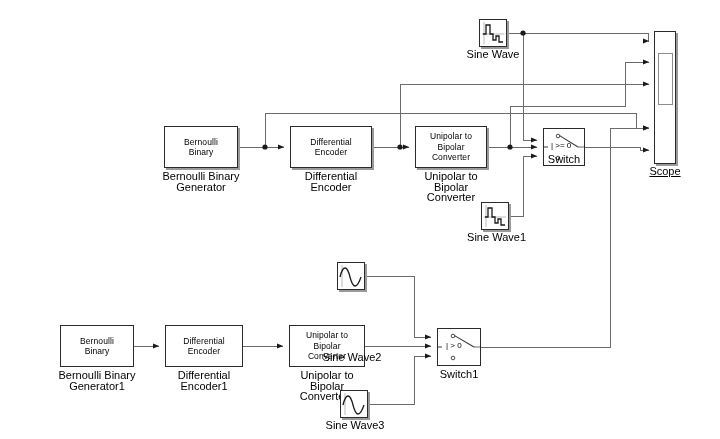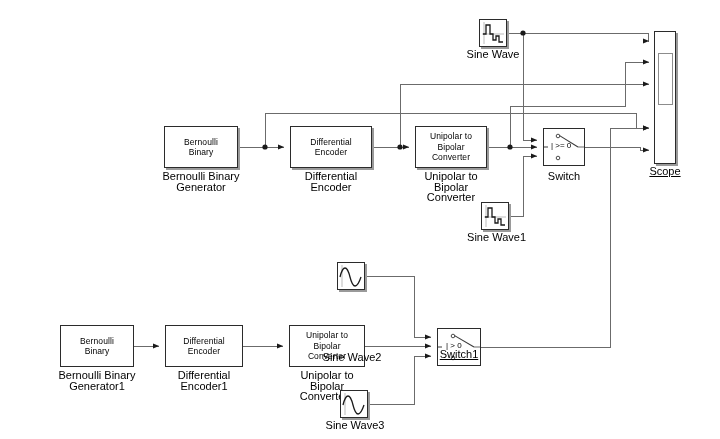--- a/index.html
+++ b/index.html
@@ -172,21 +172,21 @@
   <div class="switch" style="left:543px;top:128px;width:42px;height:38px;">
     <svg width="40" height="36" viewBox="0 0 40 36">
       <circle cx="14" cy="7" r="1.8" fill="none" stroke="#4a4a4a" stroke-width="1"></circle>
       <circle cx="14" cy="29" r="1.8" fill="none" stroke="#4a4a4a" stroke-width="1"></circle>
       <line x1="15.6" y1="6.6" x2="34" y2="18" stroke="#3a3a3a" stroke-width="1.1"></line>
       <line x1="34" y1="18" x2="40" y2="18" stroke="#6b6b6b" stroke-width="1"></line>
       <line x1="0" y1="18" x2="4" y2="18" stroke="#3a3a3a" stroke-width="1"></line>
     </svg>
     <span style="position:absolute;left:7px;top:12px;font-size:8px;color:#000;">| &gt;= 0</span>
   </div>
-  <div class="caption" style="left:543px;top:171px;width:42px;">Switch</div>
+  <div class="caption" style="left:543px;top:154px;width:42px;">Switch</div>
 
   <div class="srcblock" style="left:479px;top:19px;width:28px;height:28px;">
     <svg width="26" height="26" viewBox="0 0 26 26">
       <line x1="4" y1="2" x2="4" y2="24" stroke="#aaaaaa" stroke-width="0.8"></line>
       <line x1="2" y1="14" x2="24" y2="14" stroke="#aaaaaa" stroke-width="0.8"></line>
       <path d="M3,14 L6,14 L6,5 L10,5 L10,14 L13,14 L13,20 L16,20 L16,16 L19,16 L19,22 L23,22" fill="none" stroke="#1a1a1a" stroke-width="1.3"></path>
     </svg>
   </div>
   <div class="caption" style="left:466px;top:49px;width:54px;">Sine Wave</div>
 
@@ -230,21 +230,21 @@
   <div class="switch" style="left:437px;top:328px;width:44px;height:38px;">
     <svg width="42" height="36" viewBox="0 0 42 36">
       <circle cx="15" cy="7" r="1.8" fill="none" stroke="#4a4a4a" stroke-width="1"></circle>
       <circle cx="15" cy="29" r="1.8" fill="none" stroke="#4a4a4a" stroke-width="1"></circle>
       <line x1="16.6" y1="6.6" x2="36" y2="18" stroke="#3a3a3a" stroke-width="1.1"></line>
       <line x1="36" y1="18" x2="42" y2="18" stroke="#6b6b6b" stroke-width="1"></line>
       <line x1="0" y1="18" x2="4" y2="18" stroke="#3a3a3a" stroke-width="1"></line>
     </svg>
     <span style="position:absolute;left:8px;top:12px;font-size:8px;color:#000;">| &gt; 0</span>
   </div>
-  <div class="caption" style="left:434px;top:349px;width:50px;text-decoration:underline;">Switch1</div>
+  <div class="caption" style="left:434px;top:369px;width:50px;">Switch1</div>
 
   <div class="srcblock" style="left:337px;top:262px;width:28px;height:28px;">
     <svg width="26" height="26" viewBox="0 0 26 26">
       <line x1="4" y1="2" x2="4" y2="24" stroke="#aaaaaa" stroke-width="0.8"></line>
       <path d="M2,14 C5,2 9,2 12,14 C15,26 19,26 23,14" fill="none" stroke="#1a1a1a" stroke-width="1.3"></path>
     </svg>
   </div>
   <div class="caption" style="left:322px;top:308px;width:60px;margin-top:44px;">Sine Wave2</div>
 
   <div class="srcblock" style="left:340px;top:390px;width:28px;height:28px;">

